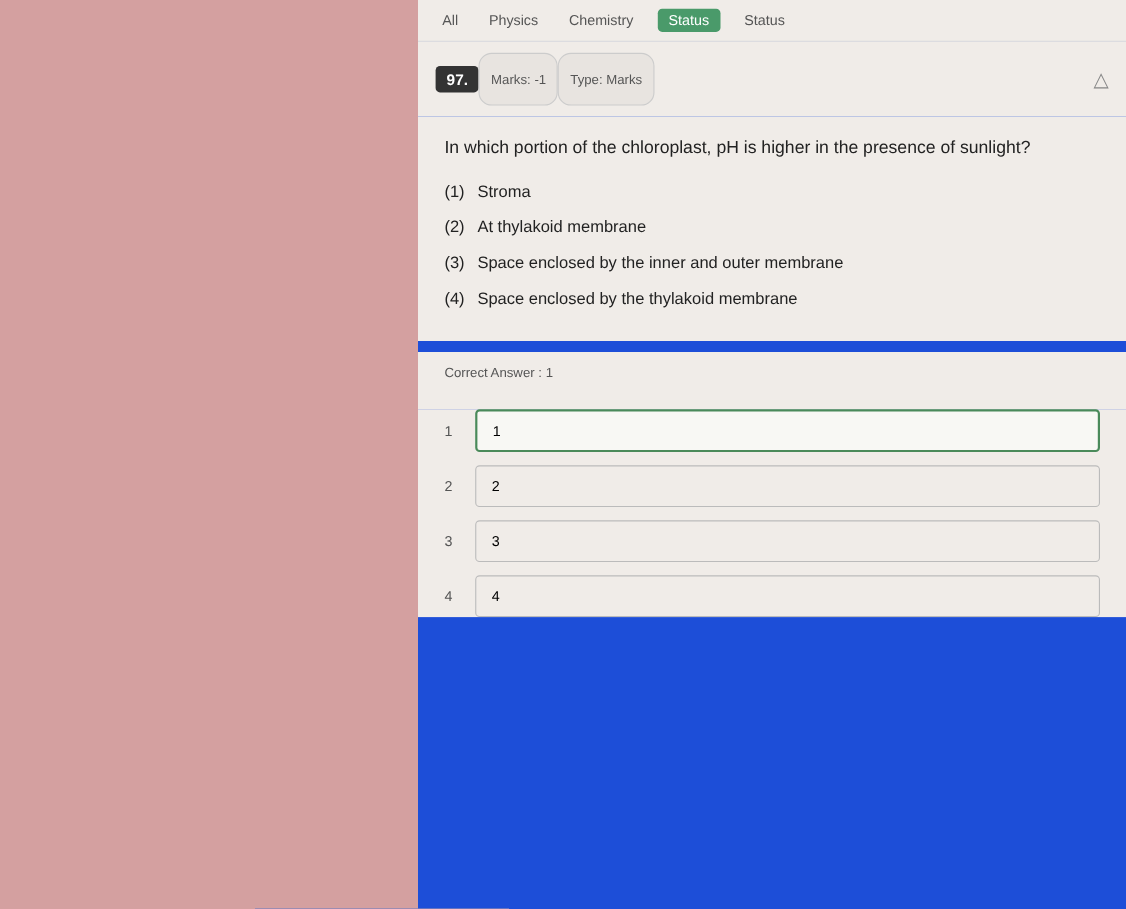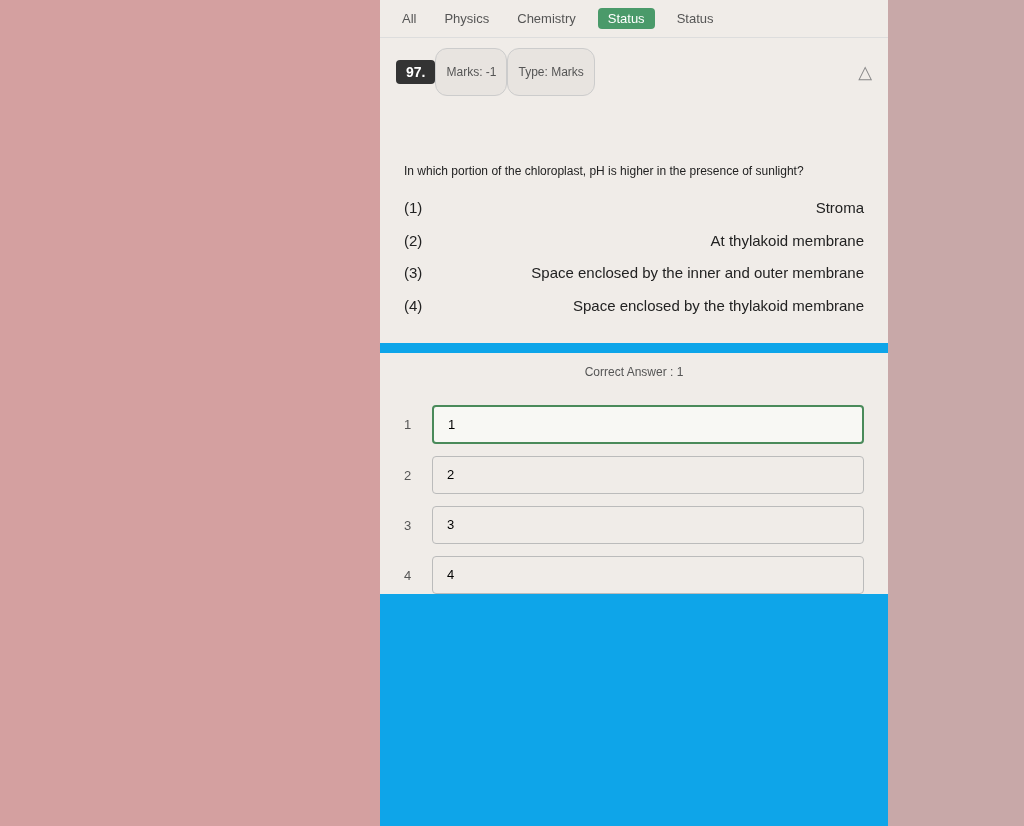--- a/index.html
+++ b/index.html
@@ -25,23 +25,23 @@
       width: 380px;
       height: 826px;
       background-color: #d4a0a0;
     }
 
     
     .main-content {
       position: absolute;
       left: 380px;
       top: 0;
-      width: 508px;
+      width: 644px;
       height: 826px;
-      background-color: #0ea5e9;
+      background-color: #1d4ed8;
     }
 
     
     .nav-bar {
       display: flex;
       align-items: center;
       padding: 8px 16px;
       gap: 16px;
       background-color: #f0ece8;
       border-bottom: 1px solid #ddd;
@@ -93,25 +93,24 @@
       font-size: 18px;
     }
 
     
     .question-body {
       padding: 16px 24px;
       background-color: #f0ece8;
     }
 
     .question-text {
-      font-size: 12px;
+      font-size: 16px;
       color: #222;
       line-height: 1.6;
       margin-bottom: 16px;
-      margin-top: 40px;
     }
 
     .options-list {
       list-style: none;
       padding: 0;
     }
 
     .option-item {
       display: flex;
       align-items: flex-start;
@@ -121,21 +120,20 @@
       line-height: 1.5;
     }
 
     .option-num {
       min-width: 30px;
       font-weight: normal;
     }
 
     .option-text {
       flex: 1;
-      text-align: right;
     }
 
     
     .status-section {
       padding: 12px 24px;
       background-color: #f0ece8;
       margin-top: 10px;
     }
 
     .status-row {
@@ -145,21 +143,21 @@
       font-size: 12px;
       color: #666;
       margin-bottom: 6px;
     }
 
     .status-incorrect {
       color: #cc2222;
     }
 
     .correct-answer-row {
-      text-align: center;
+      text-align: left;
       font-size: 12px;
       color: #555;
       margin-bottom: 14px;
     }
 
     
     .answer-options {
       padding: 0 24px;
       background-color: #f0ece8;
     }

